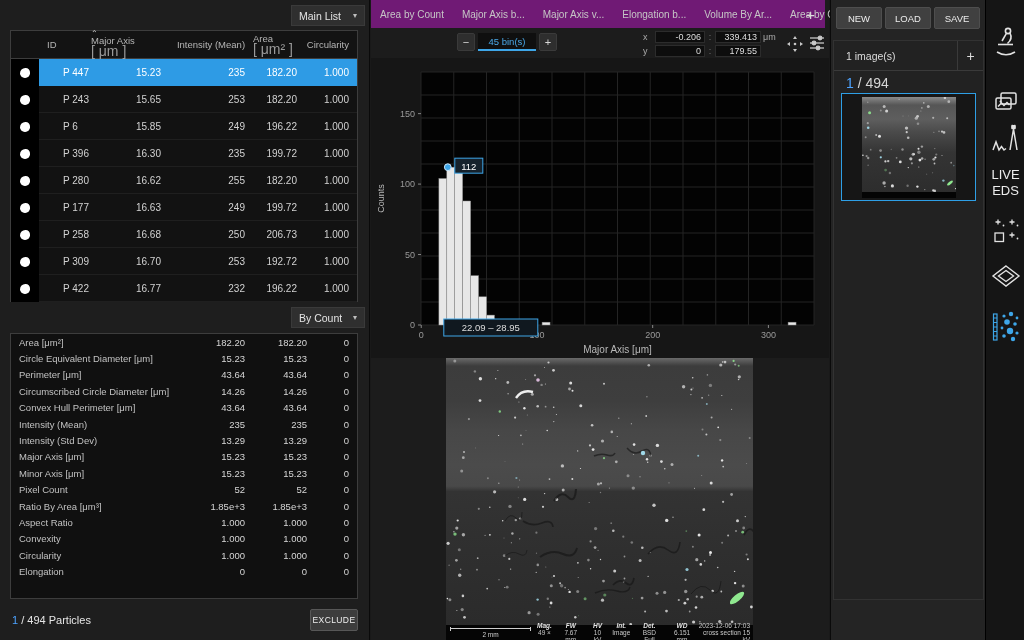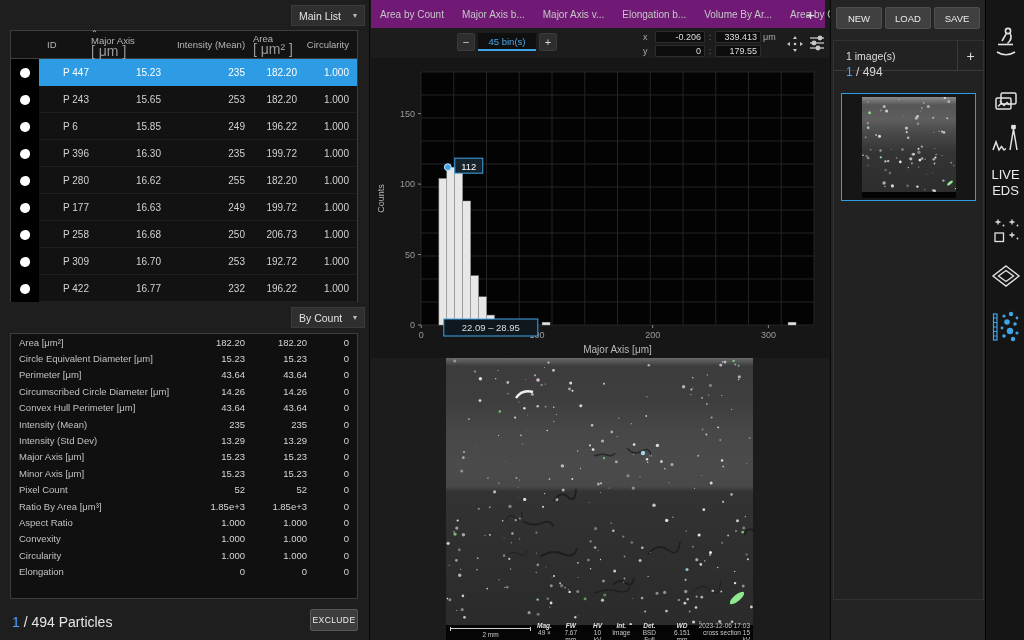--- a/index.html
+++ b/index.html
@@ -30,21 +30,21 @@
   .c.n  { text-align:right; padding-right:8px; }
 
   .stats { position:absolute; left:10px; top:333px; width:348px; height:266px; background:#101010; border:1px solid #3d3d3d; font-size:9.5px; }
   .st-head { display:grid; grid-template-columns:1fr 62px 62px 42px; height:19px; align-items:center; color:#bdbdbd; border-bottom:1px solid #3d3d3d; background:#141414; }
   .st-head div { text-align:right; padding-right:8px; }
   .strow { display:grid; grid-template-columns:1fr 62px 62px 42px; height:16.4px; align-items:center; color:#c9c9c9; }
   .strow .lbl { padding-left:8px; color:#c2c2c2; }
   .strow .v { text-align:right; padding-right:8px; color:#d6d6d6; }
 
   .lfooter { position:absolute; left:0; top:604px; width:370px; height:36px; }
-  .pcount { position:absolute; left:12px; top:10px; font-size:14px; color:#e6e6e6; }
+  .pcount { position:absolute; left:12px; top:10px; font-size:11px; color:#e6e6e6; }
   .pcount .cur { color:#4da3ff; }
   .exclude-btn { position:absolute; right:12px; top:5px; width:48px; height:22px; background:#3d3d3d; border:1px solid #575757; border-radius:2px;
                  color:#ededed; font-size:8.5px; display:flex; align-items:center; justify-content:center; letter-spacing:.4px; }
 
   
   .center-panel { position:absolute; left:371px; top:0; width:458px; height:640px; background:#1c1c1c; }
   .tabbar { position:absolute; left:0; top:0; width:454px; height:28px; background:#701a75; display:flex; align-items:stretch; }
   .tab { display:flex; align-items:center; padding:0 9px; font-size:10px; color:#c6c6c6; white-space:nowrap; }
   .active-group { display:flex; align-items:center; border-bottom:2px solid #3ea6e8; }
   .active-group .tab { color:#4aa8e8; }
@@ -81,21 +81,21 @@
   .sem-meta { margin-left:auto; margin-right:3px; text-align:right; line-height:7px; font-size:6.5px; color:#c9c9c9; }
 
   
   .right-panel { position:absolute; left:830px; top:0; width:155px; height:640px; background:#242424; border-left:1px solid #0a0a0a; }
   .actions { position:absolute; left:5px; top:7px; display:flex; gap:3px; }
   .act-btn { width:46px; height:22px; background:#404040; border:1px solid #4e4e4e; border-radius:2px; color:#ececec; font-size:9.5px;
              display:flex; align-items:center; justify-content:center; }
   .images-box { position:absolute; left:2px; top:40px; width:151px; height:560px; background:#222222; border:1px solid #323232; }
   .imgs-head { position:relative; height:30px; border-bottom:1px solid #3a3a3a; display:flex; align-items:center; font-size:10.5px; color:#dcdcdc; padding-left:12px; }
   .imgs-add { position:absolute; right:0; top:0; width:26px; height:30px; border-left:1px solid #3a3a3a; display:flex; align-items:center; justify-content:center; font-size:14px; color:#dcdcdc; }
-  .thumb-label { position:absolute; left:12px; top:24px; font-size:12px; color:#d6d6d6; }
+  .thumb-label { position:absolute; left:12px; top:34px; font-size:14px; color:#d6d6d6; }
   .thumb-label .cur { color:#4da3ff; }
   .thumb { position:absolute; left:7px; top:52px; width:135px; height:108px; border:1.5px solid #2e9fe6; background:#161616; display:flex; align-items:center; justify-content:center; }
   .thumb-img { position:relative; width:94px; height:101px; overflow:hidden;
                background:linear-gradient(180deg,#8a8a8a 0%,#565656 8%,#5e5e5e 22%,#4a4a4a 35%,#343434 55%,#2c2c2c 100%); }
   .thumb-strip { position:absolute; left:0; bottom:0; width:100%; height:6px; background:#040404; }
 
   
   .icon-rail { position:absolute; left:985px; top:0; width:39px; height:640px; background:#151515; border-left:1px solid #000; }
   .rail-item { position:absolute; left:0; width:39px; display:flex; justify-content:center; }
   .live-eds { font-size:13px; color:#ececec; text-align:center; line-height:16px; width:39px; }

